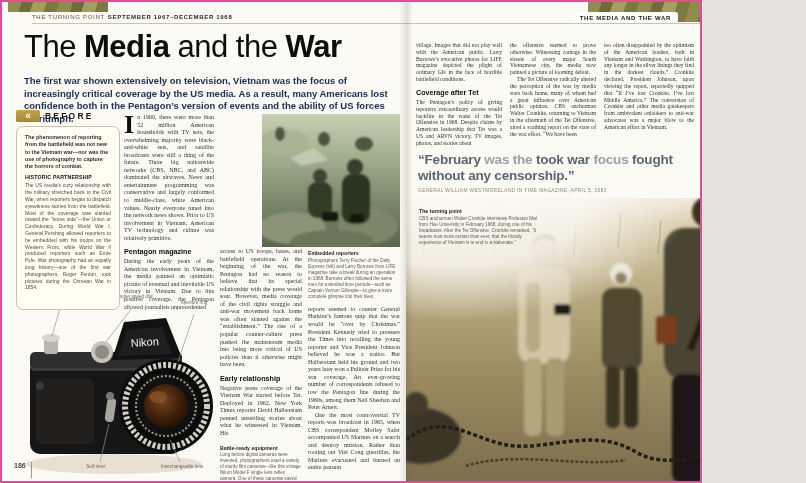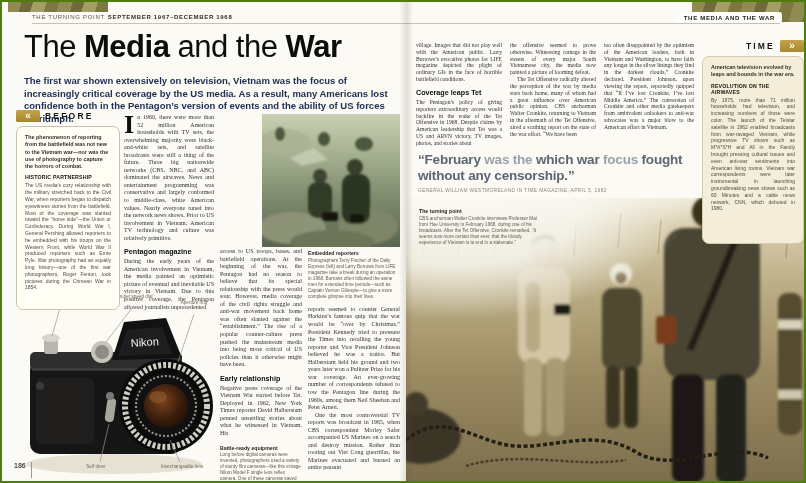--- a/index.html
+++ b/index.html
@@ -1,19 +1,19 @@
 <!DOCTYPE html>
 <html><head>
 <meta charset="utf-8">
 <style>
   * { margin:0; padding:0; box-sizing:border-box; }
   html,body { background:#e5e4e2; }
   .spread {
-    position:relative; width:806px; height:483px; overflow:hidden;
-    background:#fbfaf5; border:2px solid #4d7c0f;
+    position:relative; width:702px; height:483px; overflow:hidden;
+    background:#fbfaf5; border:2px solid #ec4899;
     font-family:"Liberation Sans", sans-serif; color:#2d2b27;
   }
   
   .camo { background:repeating-linear-gradient(107deg,#918b51 0 13px,#6f6b3a 13px 24px,#a59e62 24px 37px,#7d7842 37px 49px); }
   .camo-left  { position:absolute; left:6px;  top:0; width:100px; height:10px; z-index:2; }
   .camo-right { position:absolute; right:0;   top:0; width:112px; height:20px; z-index:2; }
   .top-rule   { position:absolute; left:30px; top:21px; width:748px; height:1px; background:#c6c2b6; z-index:1; }
   .hdr-left   { position:absolute; left:30px; top:12px; font-size:6px; letter-spacing:0.7px; color:#5a574c; z-index:2; }
   .hdr-left .b{ font-weight:700; color:#2f2d25; margin-left:3px; }
   .hdr-tab    { position:absolute; right:22px; top:10px; z-index:3; background:#fdfdfa; border-radius:3px;
@@ -199,21 +199,21 @@
     <div class="cam-label" style="left:62px; top:170px; width:40px;">Self timer</div>
     <div class="cam-label" style="left:140px; top:170px; width:56px;">Interchangeable lens</div>
   </div>
 
   <div class="page-num">186</div>
 
   <div class="gutter"></div>
 
   <div class="col small rp-col1">
     <p class="body-p">village. Images that did not play well with the American public. Larry Burrows’s evocative photos for LIFE magazine depicted the plight of ordinary GIs in the face of horrible battlefield conditions.</p>
-    <p class="col-head">Coverage leaps Tet</p>
+    <p class="col-head">Coverage after Tet</p>
     <p class="body-p">The Pentagon’s policy of giving reporters extraordinary access would backfire in the wake of the Tet Offensive in 1968. Despite claims by American leadership that Tet was a US and ARVN victory, TV images, photos, and stories about</p>
   </div>
   <div class="col small rp-col2">
     <p class="body-p">the offensive seemed to prove otherwise. Witnessing carnage in the streets of every major South Vietnamese city, the media now painted a picture of looming defeat.</p>
     <p class="body-p indent">The Tet Offensive radically altered the perception of the war by media stars back home, many of whom had a great influence over American public opinion. CBS anchorman Walter Cronkite, returning to Vietnam in the aftermath of the Tet Offensive, aired a scathing report on the state of the war effort. “We have been</p>
   </div>
   <div class="col small rp-col3">
     <p class="body-p">too often disappointed by the optimism of the American leaders, both in Vietnam and Washington, to have faith any longer in the silver linings they find in the darkest clouds,” Cronkite declared. President Johnson, upon viewing the report, reportedly quipped that “If I’ve lost Cronkite, I’ve lost Middle America.” The conversion of Cronkite and other media gatekeepers from ambivalent onlookers to anti-war advocates was a major blow to the American effort in Vietnam.</p>
   </div>
 
@@ -278,21 +278,21 @@
         <rect x="372" y="122" width="24" height="9" fill="#d8d2bb"></rect>
         <rect x="372" y="192" width="24" height="9" fill="#cfc8ae"></rect>
       </g>
       <path d="M0,242 C40,210 70,246 110,248 S190,230 230,254 S320,240 362,260" fill="none" stroke="#241f14" stroke-width="3.5" stroke-dasharray="4 2.5"></path>
       <path d="M60,268 C110,252 170,270 220,262" fill="none" stroke="#2b261a" stroke-width="2.5" stroke-dasharray="3 2" opacity="0.7"></path>
     </svg>
   </div>
   <div class="photo-haze"></div>
 
   <div class="rp-quote">
-    <p class="q-text"><span class="q-strong">“February</span><span class="q-light"> was the </span><span class="q-strong">which war</span><span class="q-light"> focus </span><span class="q-strong">fought without any censorship.”</span></p>
+    <p class="q-text"><span class="q-strong">“February</span><span class="q-light"> was the </span><span class="q-strong">took war</span><span class="q-light"> focus </span><span class="q-strong">fought without any censorship.”</span></p>
     <p class="q-attr">GENERAL WILLIAM WESTMORELAND IN TIME MAGAZINE, APRIL 5, 1982</p>
   </div>
 
   <div class="tp-caption">
     <p class="cap-head">The turning point</p>
     <p class="cap">CBS anchorman Walter Cronkite interviews Professor Mai from Hue University in February 1968, during one of his broadcasts. After the Tet Offensive, Cronkite remarked, “It seems now more certain than ever, that the bloody experience of Vietnam is to end in a stalemate.”</p>
   </div>
 
 </div>
 

